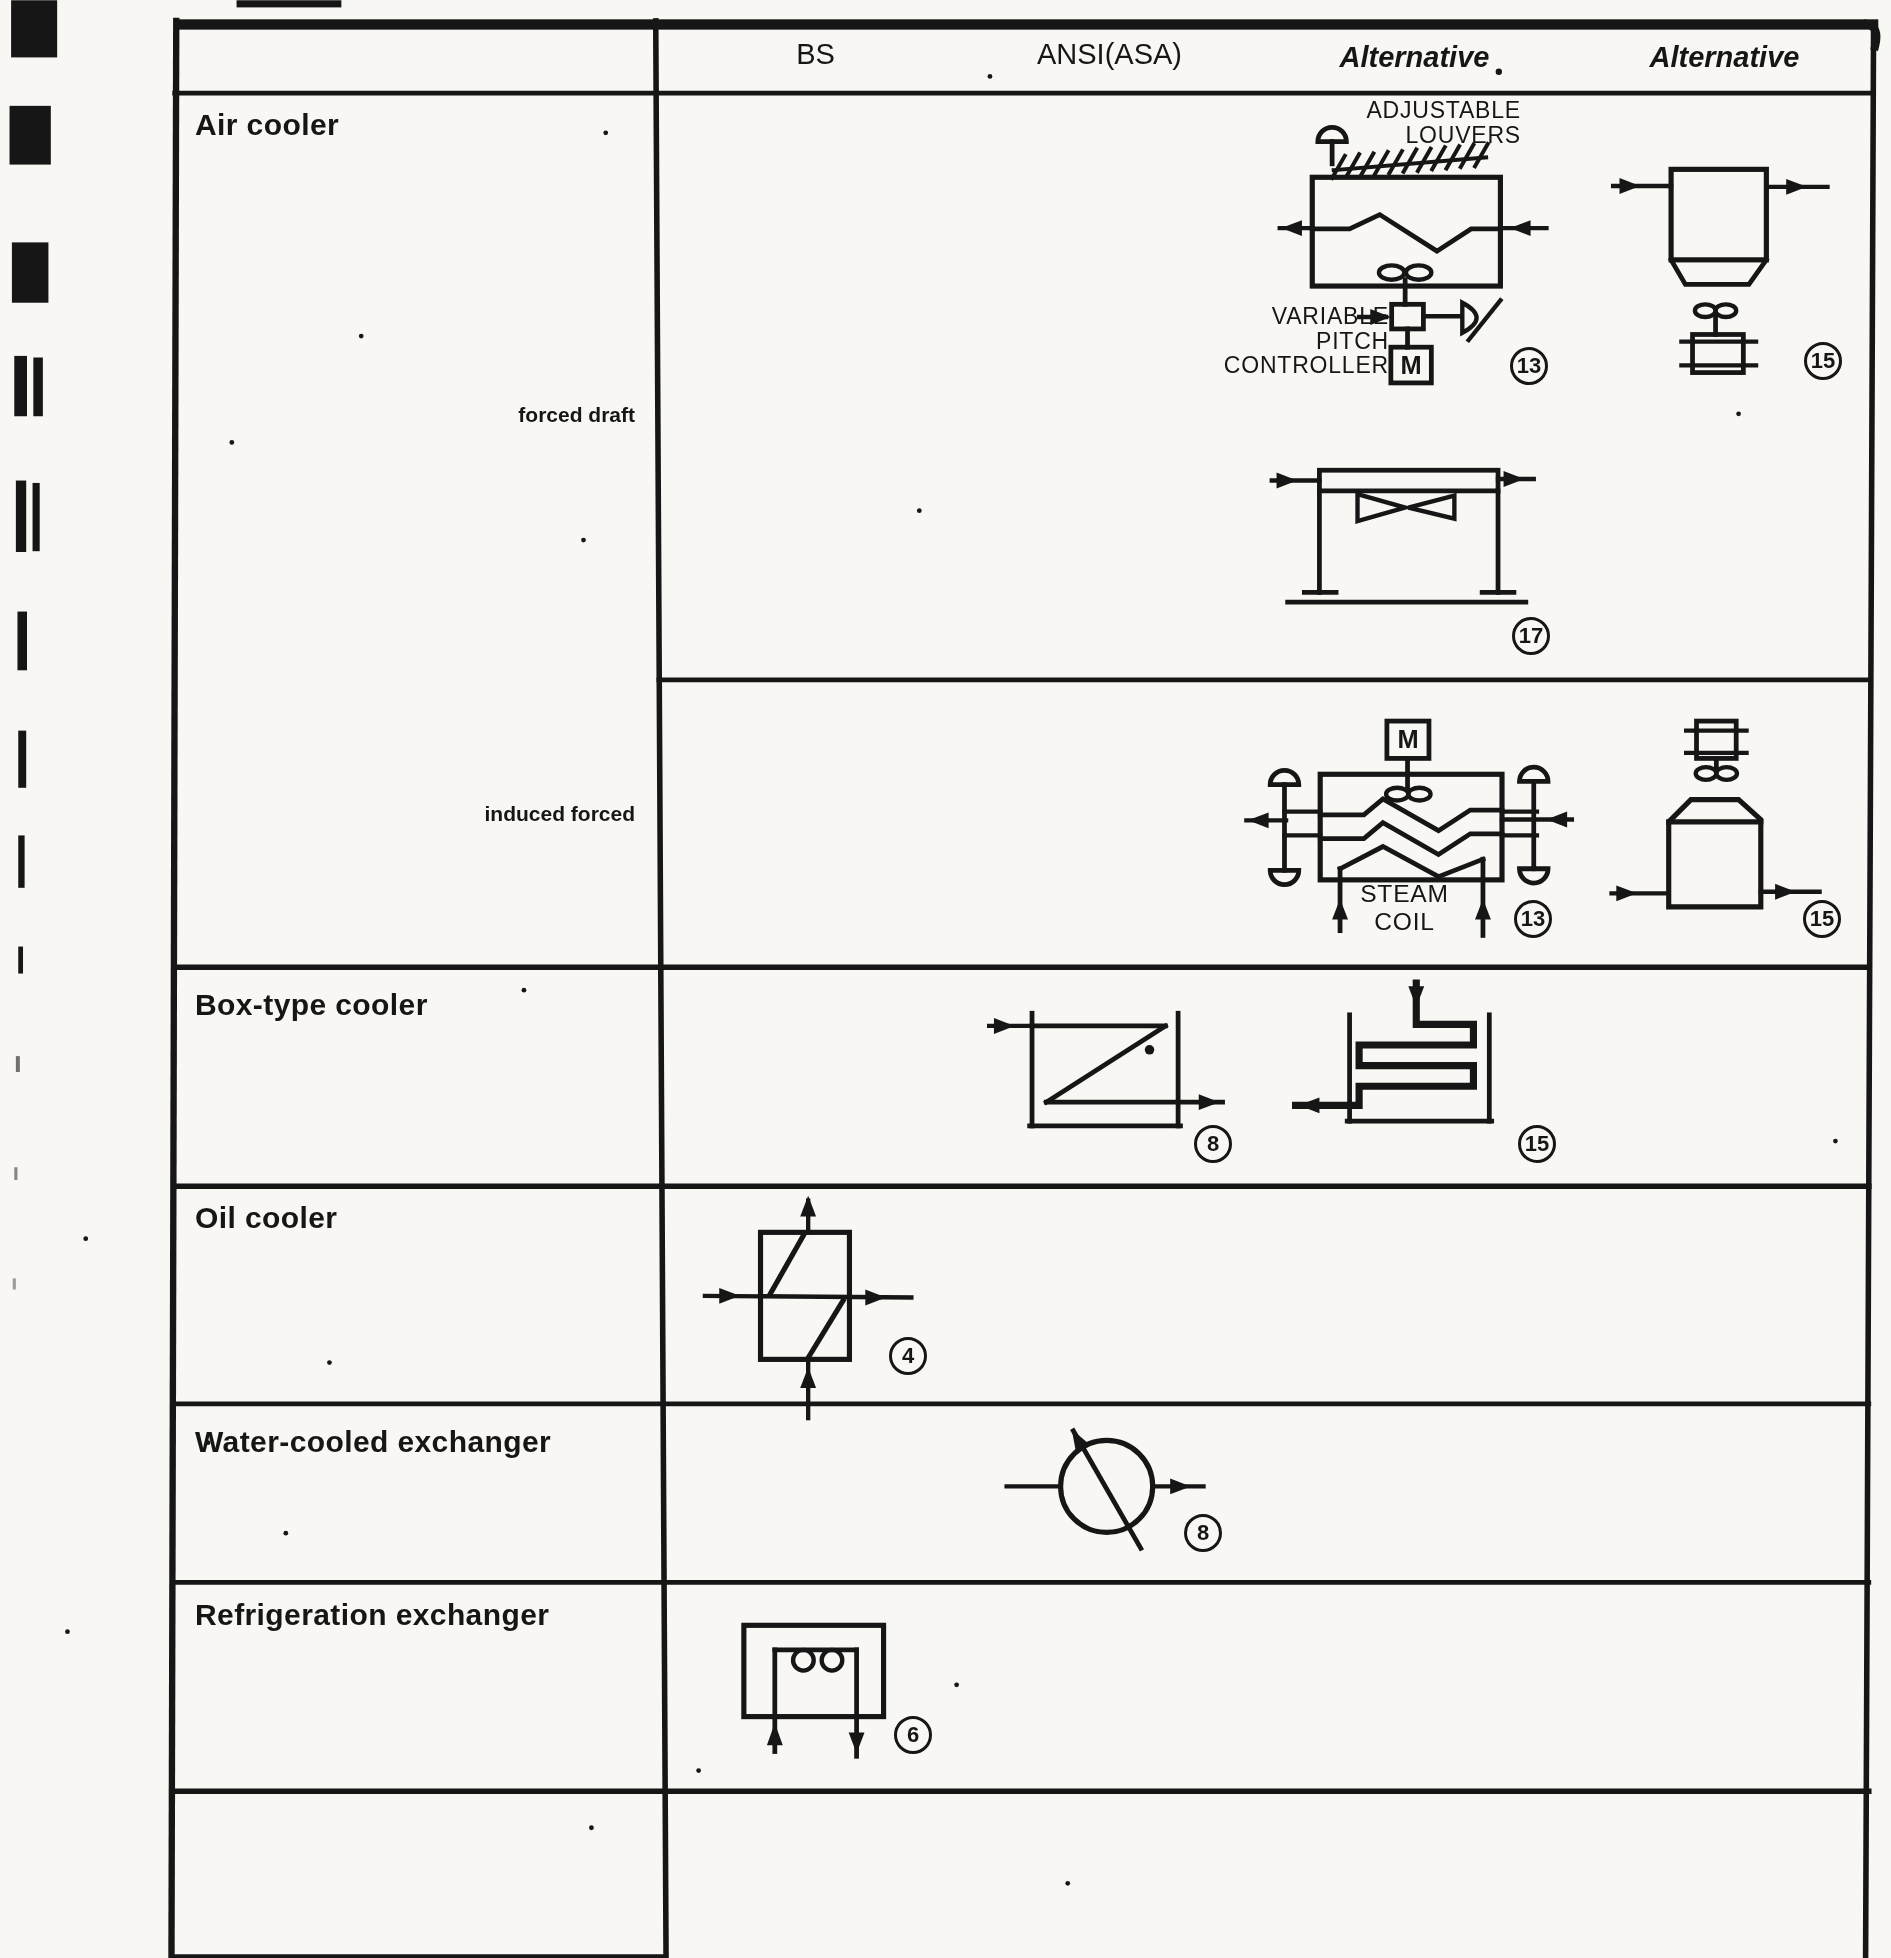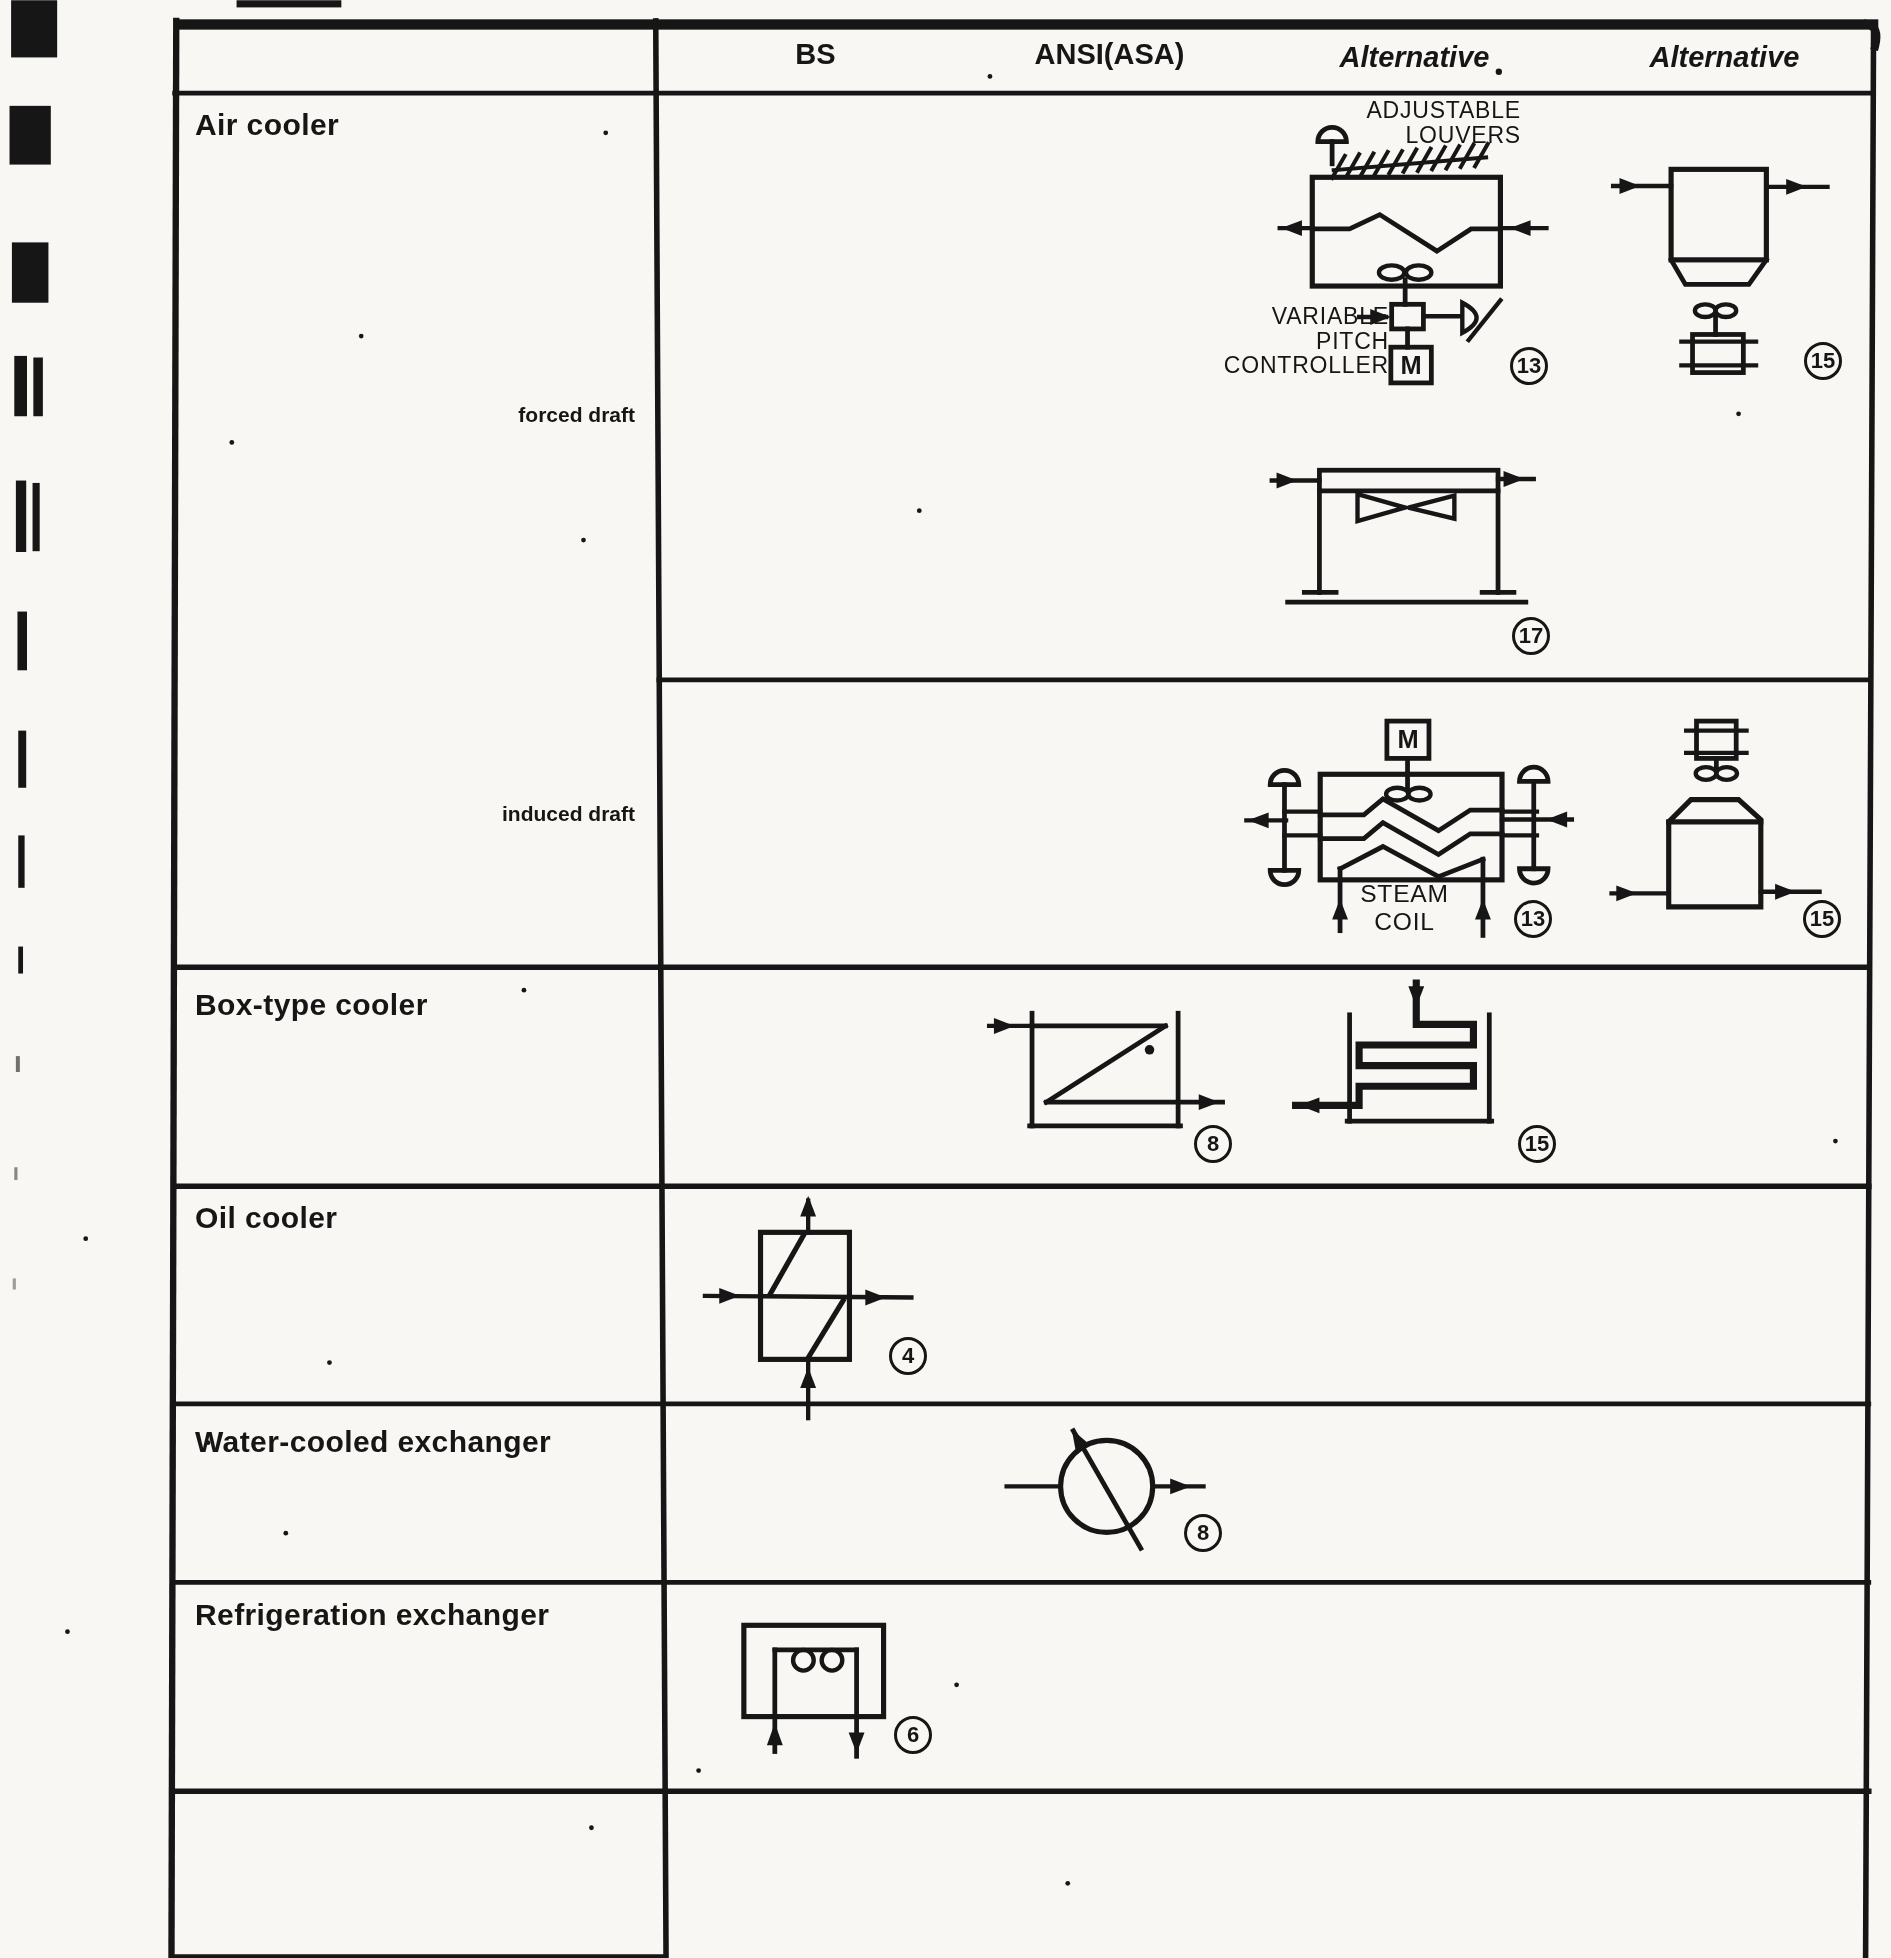--- a/index.html
+++ b/index.html
@@ -8,21 +8,21 @@
     width:1891px;height:1959px;
     background:#f8f7f3;
     font-family:"Liberation Sans", sans-serif;
     color:#161616;
     overflow:hidden;
   }
   .art{position:absolute;left:0;top:0;}
   .txt{position:absolute;white-space:pre-line;}
   .rowlabel{font-size:30px;font-weight:700;letter-spacing:0.4px;}
   .sublabel{font-size:21px;font-weight:700;text-align:right;}
-  .colhead{font-size:29px;font-weight:700;text-align:center;line-height:32px;}
+  .colhead{font-size:29px;font-weight:400;text-align:center;line-height:32px;}
   .colhead.it{font-style:italic;font-weight:600;}
   .dlabel{font-size:23px;font-weight:400;line-height:24.6px;letter-spacing:0.8px;text-align:right;}
   .dlabel.center{text-align:center;font-size:24.6px;line-height:28px;}
   .mletter{position:absolute;display:flex;align-items:center;justify-content:center;
     font-size:25.4px;font-weight:700;}
   .circnum{
     position:absolute;width:38px;height:38px;box-sizing:border-box;
     border:3.2px solid #161616;border-radius:50%;
     display:flex;align-items:center;justify-content:center;
     font-size:22px;font-weight:700;background:transparent;
@@ -254,21 +254,21 @@
     </g>
   </svg>
 
   <div class="txt colhead" style="left:768px;top:38px;width:95px;">BS</div>
   <div class="txt colhead" style="left:1030px;top:38px;width:159px;">ANSI(ASA)</div>
   <div class="txt colhead it" style="left:1319px;top:41px;width:191px;">Alternative</div>
   <div class="txt colhead it" style="left:1629px;top:41px;width:191px;">Alternative</div>
 
   <div class="txt rowlabel" style="left:195px;top:108px;">Air cooler</div>
   <div class="txt sublabel" style="left:397px;top:403px;width:238px;">forced draft</div>
-  <div class="txt sublabel" style="left:397px;top:802px;width:238px;">induced draft</div>
+  <div class="txt sublabel" style="left:397px;top:802px;width:238px;">induced forced</div>
   <div class="txt rowlabel" style="left:195px;top:988px;">Box-type cooler</div>
   <div class="txt rowlabel" style="left:195px;top:1201px;">Oil cooler</div>
   <div class="txt rowlabel" style="left:195px;top:1425px;">Water-cooled exchanger</div>
   <div class="txt rowlabel" style="left:195px;top:1598px;">Refrigeration exchanger</div>
 
   <div class="txt dlabel" style="left:1283px;top:98px;width:238px;">ADJUSTABLE
 LOUVERS</div>
   <div class="txt dlabel" style="left:1190px;top:292px;width:199px;margin-top:12px;">VARIABLE
 PITCH
 CONTROLLER</div>

